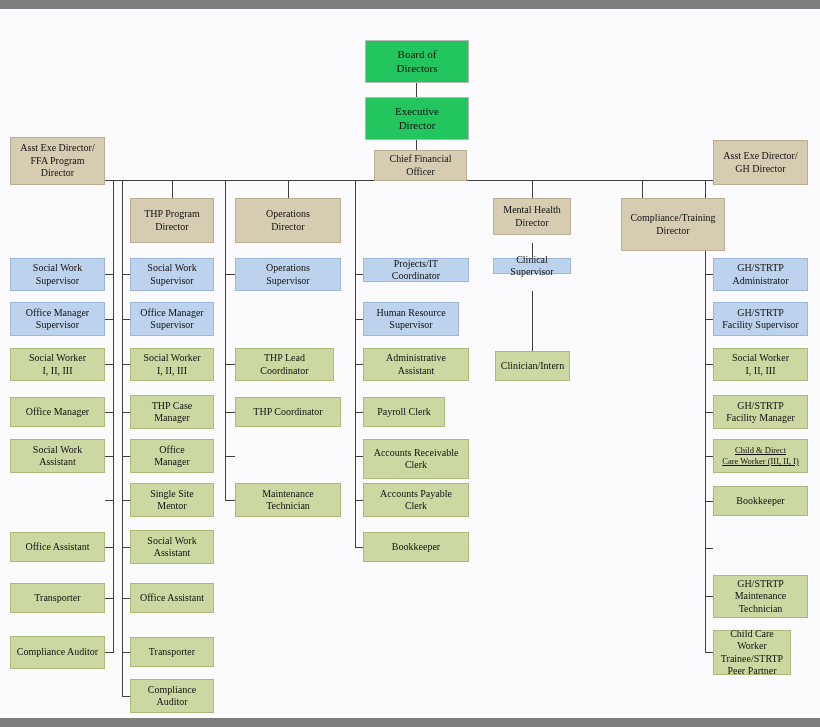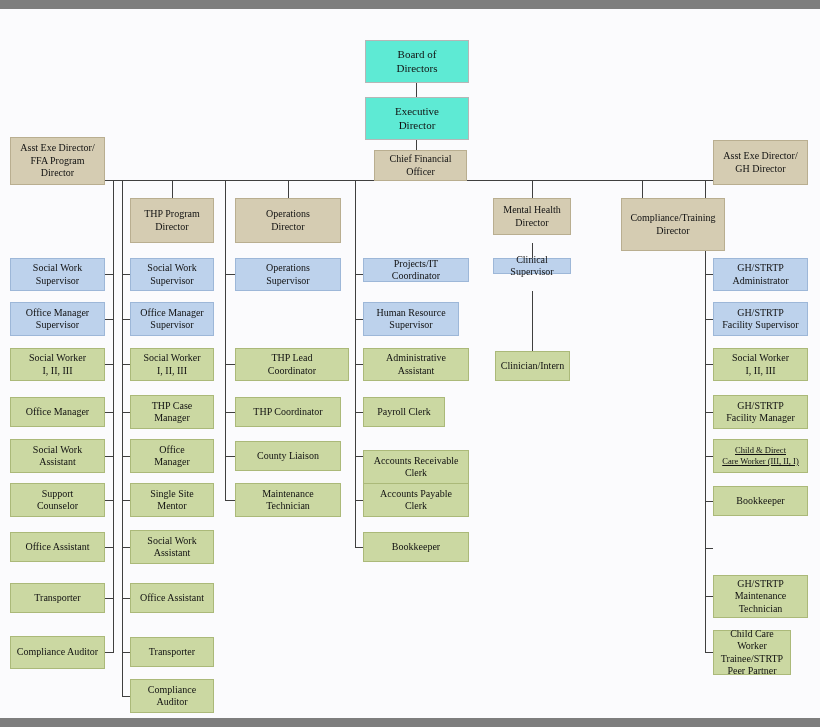--- a/index.html
+++ b/index.html
@@ -28,21 +28,21 @@
     box-sizing: border-box;
     display: flex;
     align-items: center;
     justify-content: center;
     text-align: center;
     white-space: pre-line;
     font-size: 10px;
     line-height: 1.25;
     padding: 1px 2px;
   }
-  .exec     { background: #5eead4; border: 1px solid #b6b6b6; font-size: 11px; }
+  .exec     { background: #22c55e; border: 1px solid #b6b6b6; font-size: 11px; }
   .director { background: #d5ccb2; border: 1px solid #b9ae90; }
   .sup      { background: #bdd2ec; border: 1px solid #9db7d8; }
   .staff    { background: #cbd8a2; border: 1px solid #abb979; }
   .small    { font-size: 8.5px; line-height: 1.35; text-decoration: underline; }
 </style>
 </head>
 <body>
 
 <div id="canvas">
 
@@ -106,22 +106,20 @@
 
   <div class="node sup" style="left:10px;top:258px;width:95px;height:33px">Social Work
 Supervisor</div>
   <div class="node sup" style="left:10px;top:302px;width:95px;height:34px">Office Manager
 Supervisor</div>
   <div class="node staff" style="left:10px;top:348px;width:95px;height:33px">Social Worker
 I, II, III</div>
   <div class="node staff" style="left:10px;top:397px;width:95px;height:30px">Office Manager</div>
   <div class="node staff" style="left:10px;top:439px;width:95px;height:34px">Social Work
 Assistant</div>
-  <div class="node staff" style="left:10px;top:483px;width:95px;height:34px">Support
-Counselor</div>
   <div class="node staff" style="left:10px;top:532px;width:95px;height:30px">Office Assistant</div>
   <div class="node staff" style="left:10px;top:583px;width:95px;height:30px">Transporter</div>
   <div class="node staff" style="left:10px;top:636px;width:95px;height:33px">Compliance Auditor</div>
 
   <div class="node sup" style="left:130px;top:258px;width:84px;height:33px">Social Work
 Supervisor</div>
   <div class="node sup" style="left:130px;top:302px;width:84px;height:34px">Office Manager
 Supervisor</div>
   <div class="node staff" style="left:130px;top:348px;width:84px;height:33px">Social Worker
 I, II, III</div>
@@ -133,35 +131,34 @@
 Mentor</div>
   <div class="node staff" style="left:130px;top:530px;width:84px;height:34px">Social Work
 Assistant</div>
   <div class="node staff" style="left:130px;top:583px;width:84px;height:30px">Office Assistant</div>
   <div class="node staff" style="left:130px;top:637px;width:84px;height:30px">Transporter</div>
   <div class="node staff" style="left:130px;top:679px;width:84px;height:34px">Compliance
 Auditor</div>
 
   <div class="node sup" style="left:235px;top:258px;width:106px;height:33px">Operations
 Supervisor</div>
-  <div class="node staff" style="left:235px;top:348px;width:114px;height:33px">THP Lead
+  <div class="node staff" style="left:235px;top:348px;width:99px;height:33px">THP Lead
 Coordinator</div>
   <div class="node staff" style="left:235px;top:397px;width:106px;height:30px">THP Coordinator</div>
-  <div class="node staff" style="left:235px;top:441px;width:106px;height:30px">County Liaison</div>
   <div class="node staff" style="left:235px;top:483px;width:106px;height:34px">Maintenance
 Technician</div>
 
   <div class="node sup" style="left:363px;top:258px;width:106px;height:24px">Projects/IT
 Coordinator</div>
   <div class="node sup" style="left:363px;top:302px;width:96px;height:34px">Human Resource
 Supervisor</div>
   <div class="node staff" style="left:363px;top:348px;width:106px;height:33px">Administrative
 Assistant</div>
   <div class="node staff" style="left:363px;top:397px;width:82px;height:30px">Payroll Clerk</div>
-  <div class="node staff" style="left:363px;top:450px;width:106px;height:34px">Accounts Receivable
+  <div class="node staff" style="left:363px;top:439px;width:106px;height:40px">Accounts Receivable
 Clerk</div>
   <div class="node staff" style="left:363px;top:483px;width:106px;height:34px">Accounts Payable
 Clerk</div>
   <div class="node staff" style="left:363px;top:532px;width:106px;height:30px">Bookkeeper</div>
 
   <div class="node sup" style="left:493px;top:258px;width:78px;height:16px">Clinical
 Supervisor</div>
   <div class="node staff" style="left:495px;top:351px;width:75px;height:30px">Clinician/Intern</div>
 
   <div class="node sup" style="left:713px;top:258px;width:95px;height:33px">GH/STRTP

